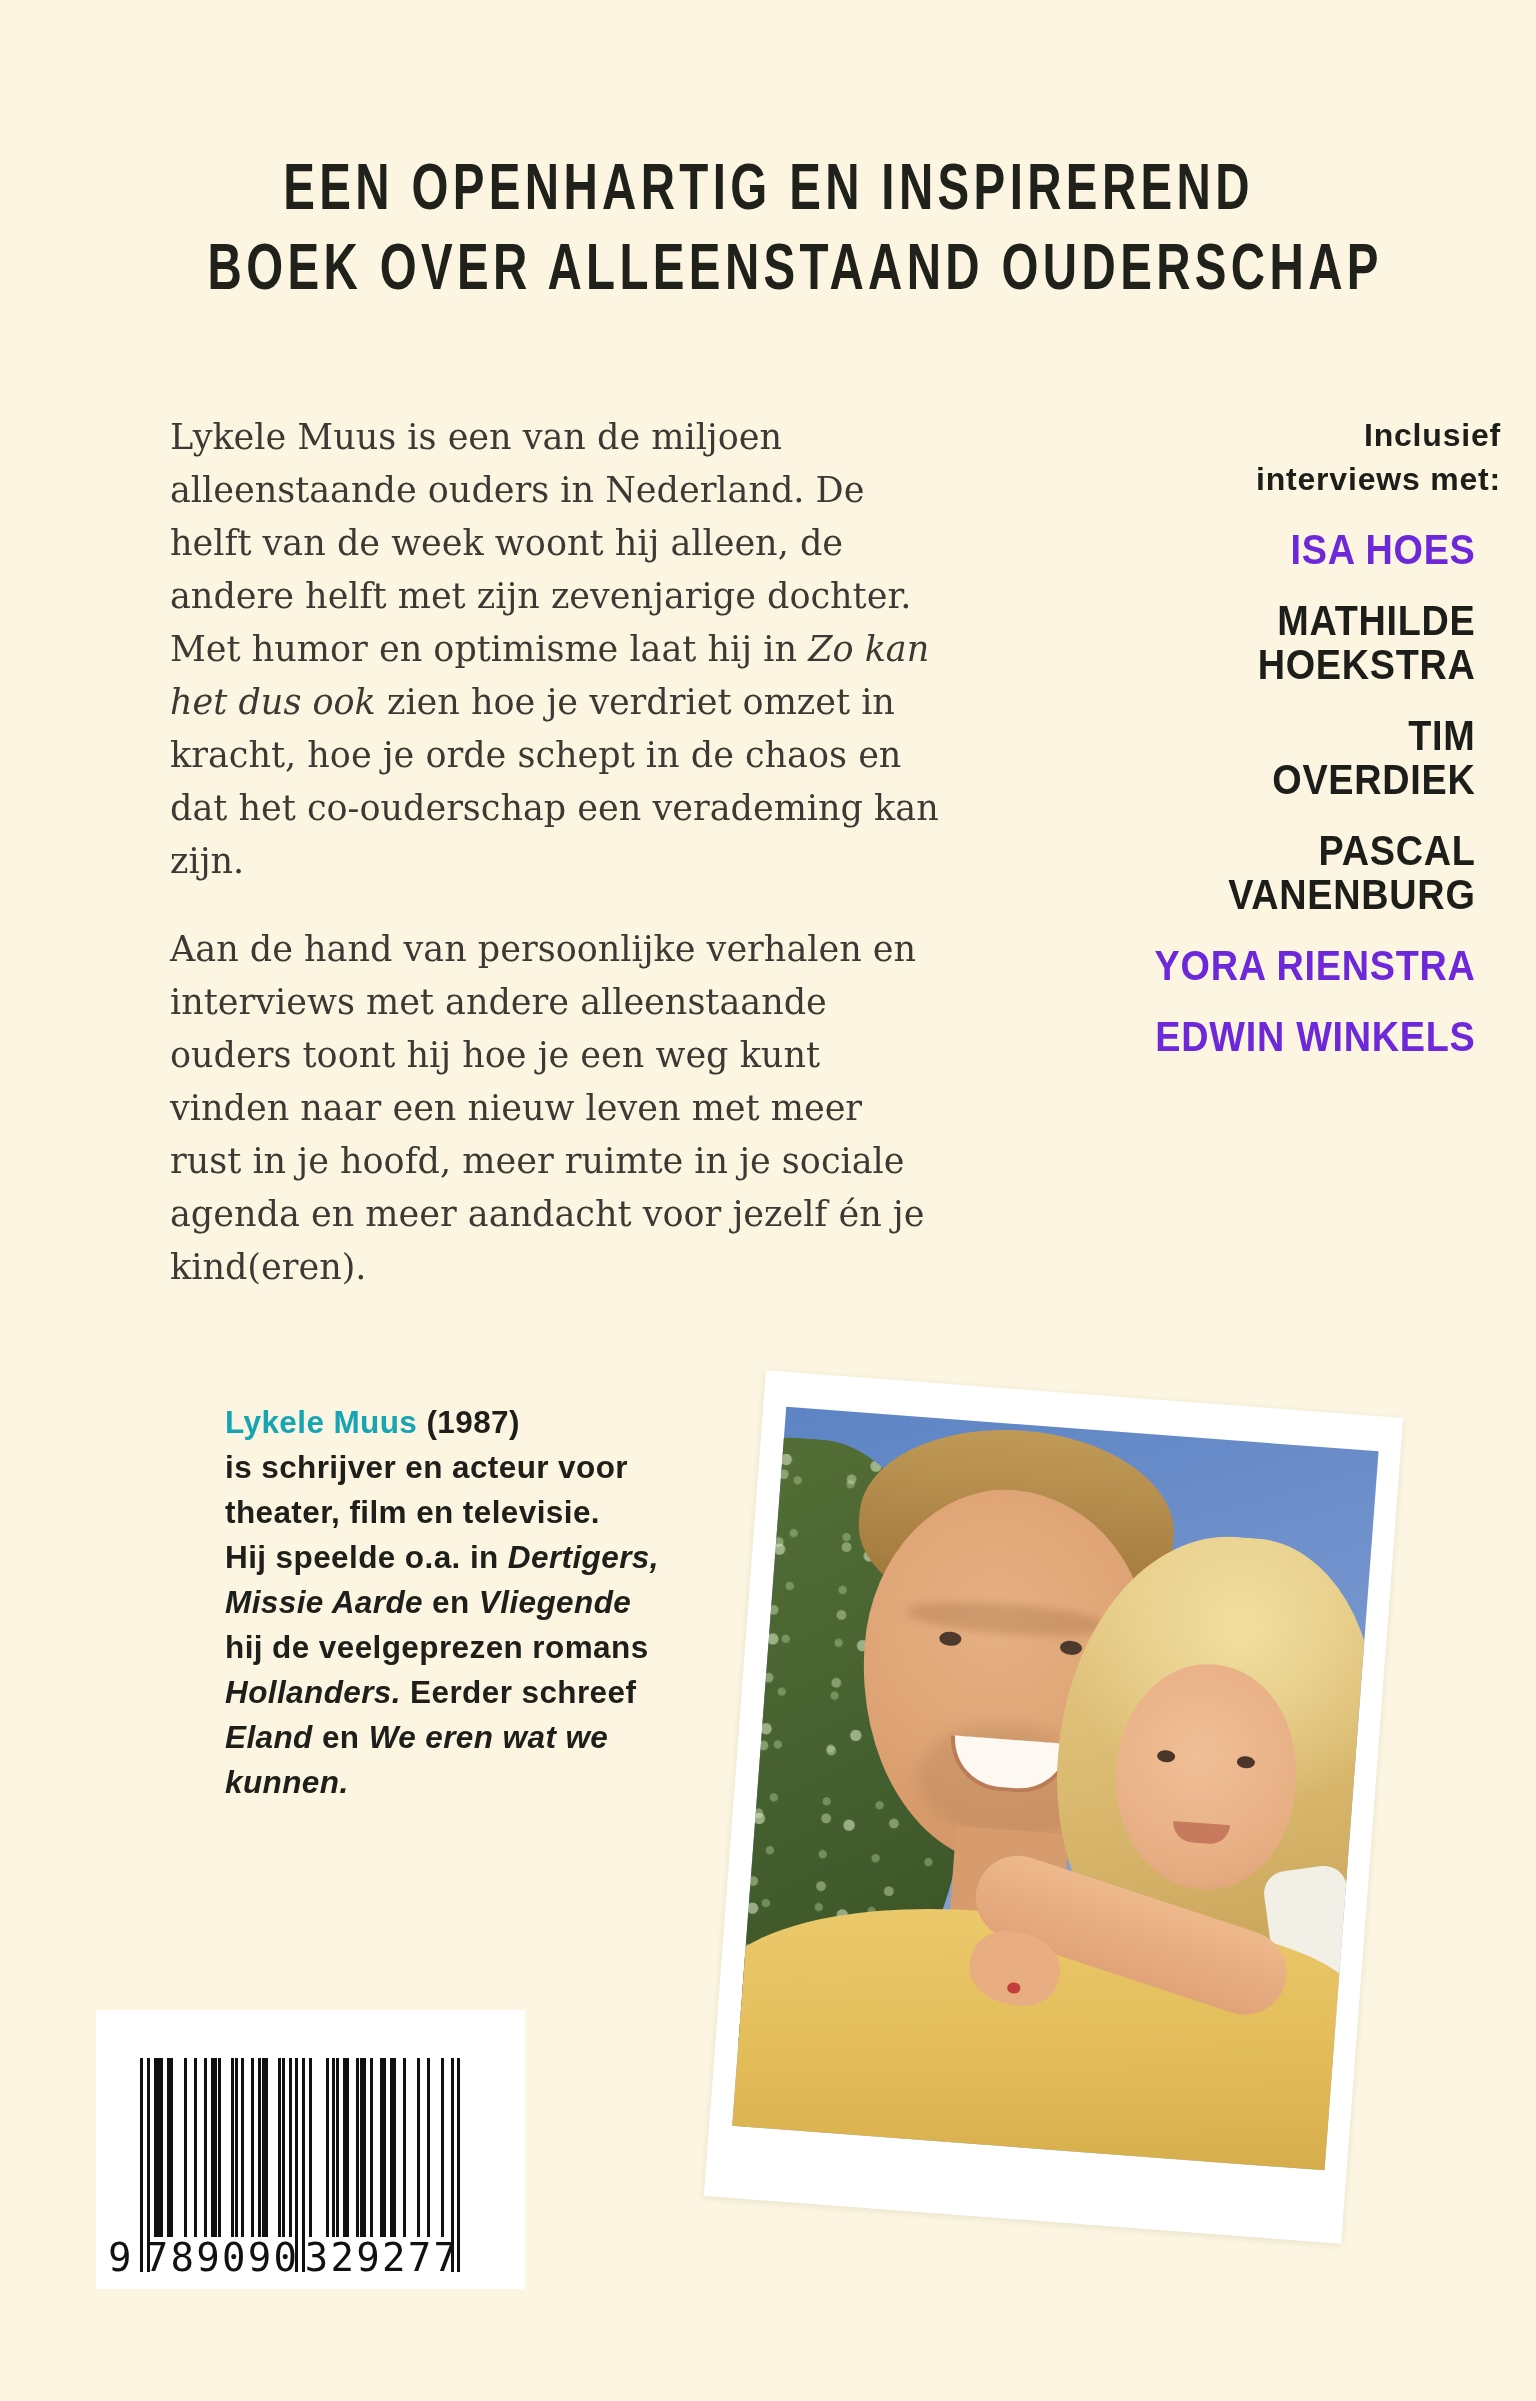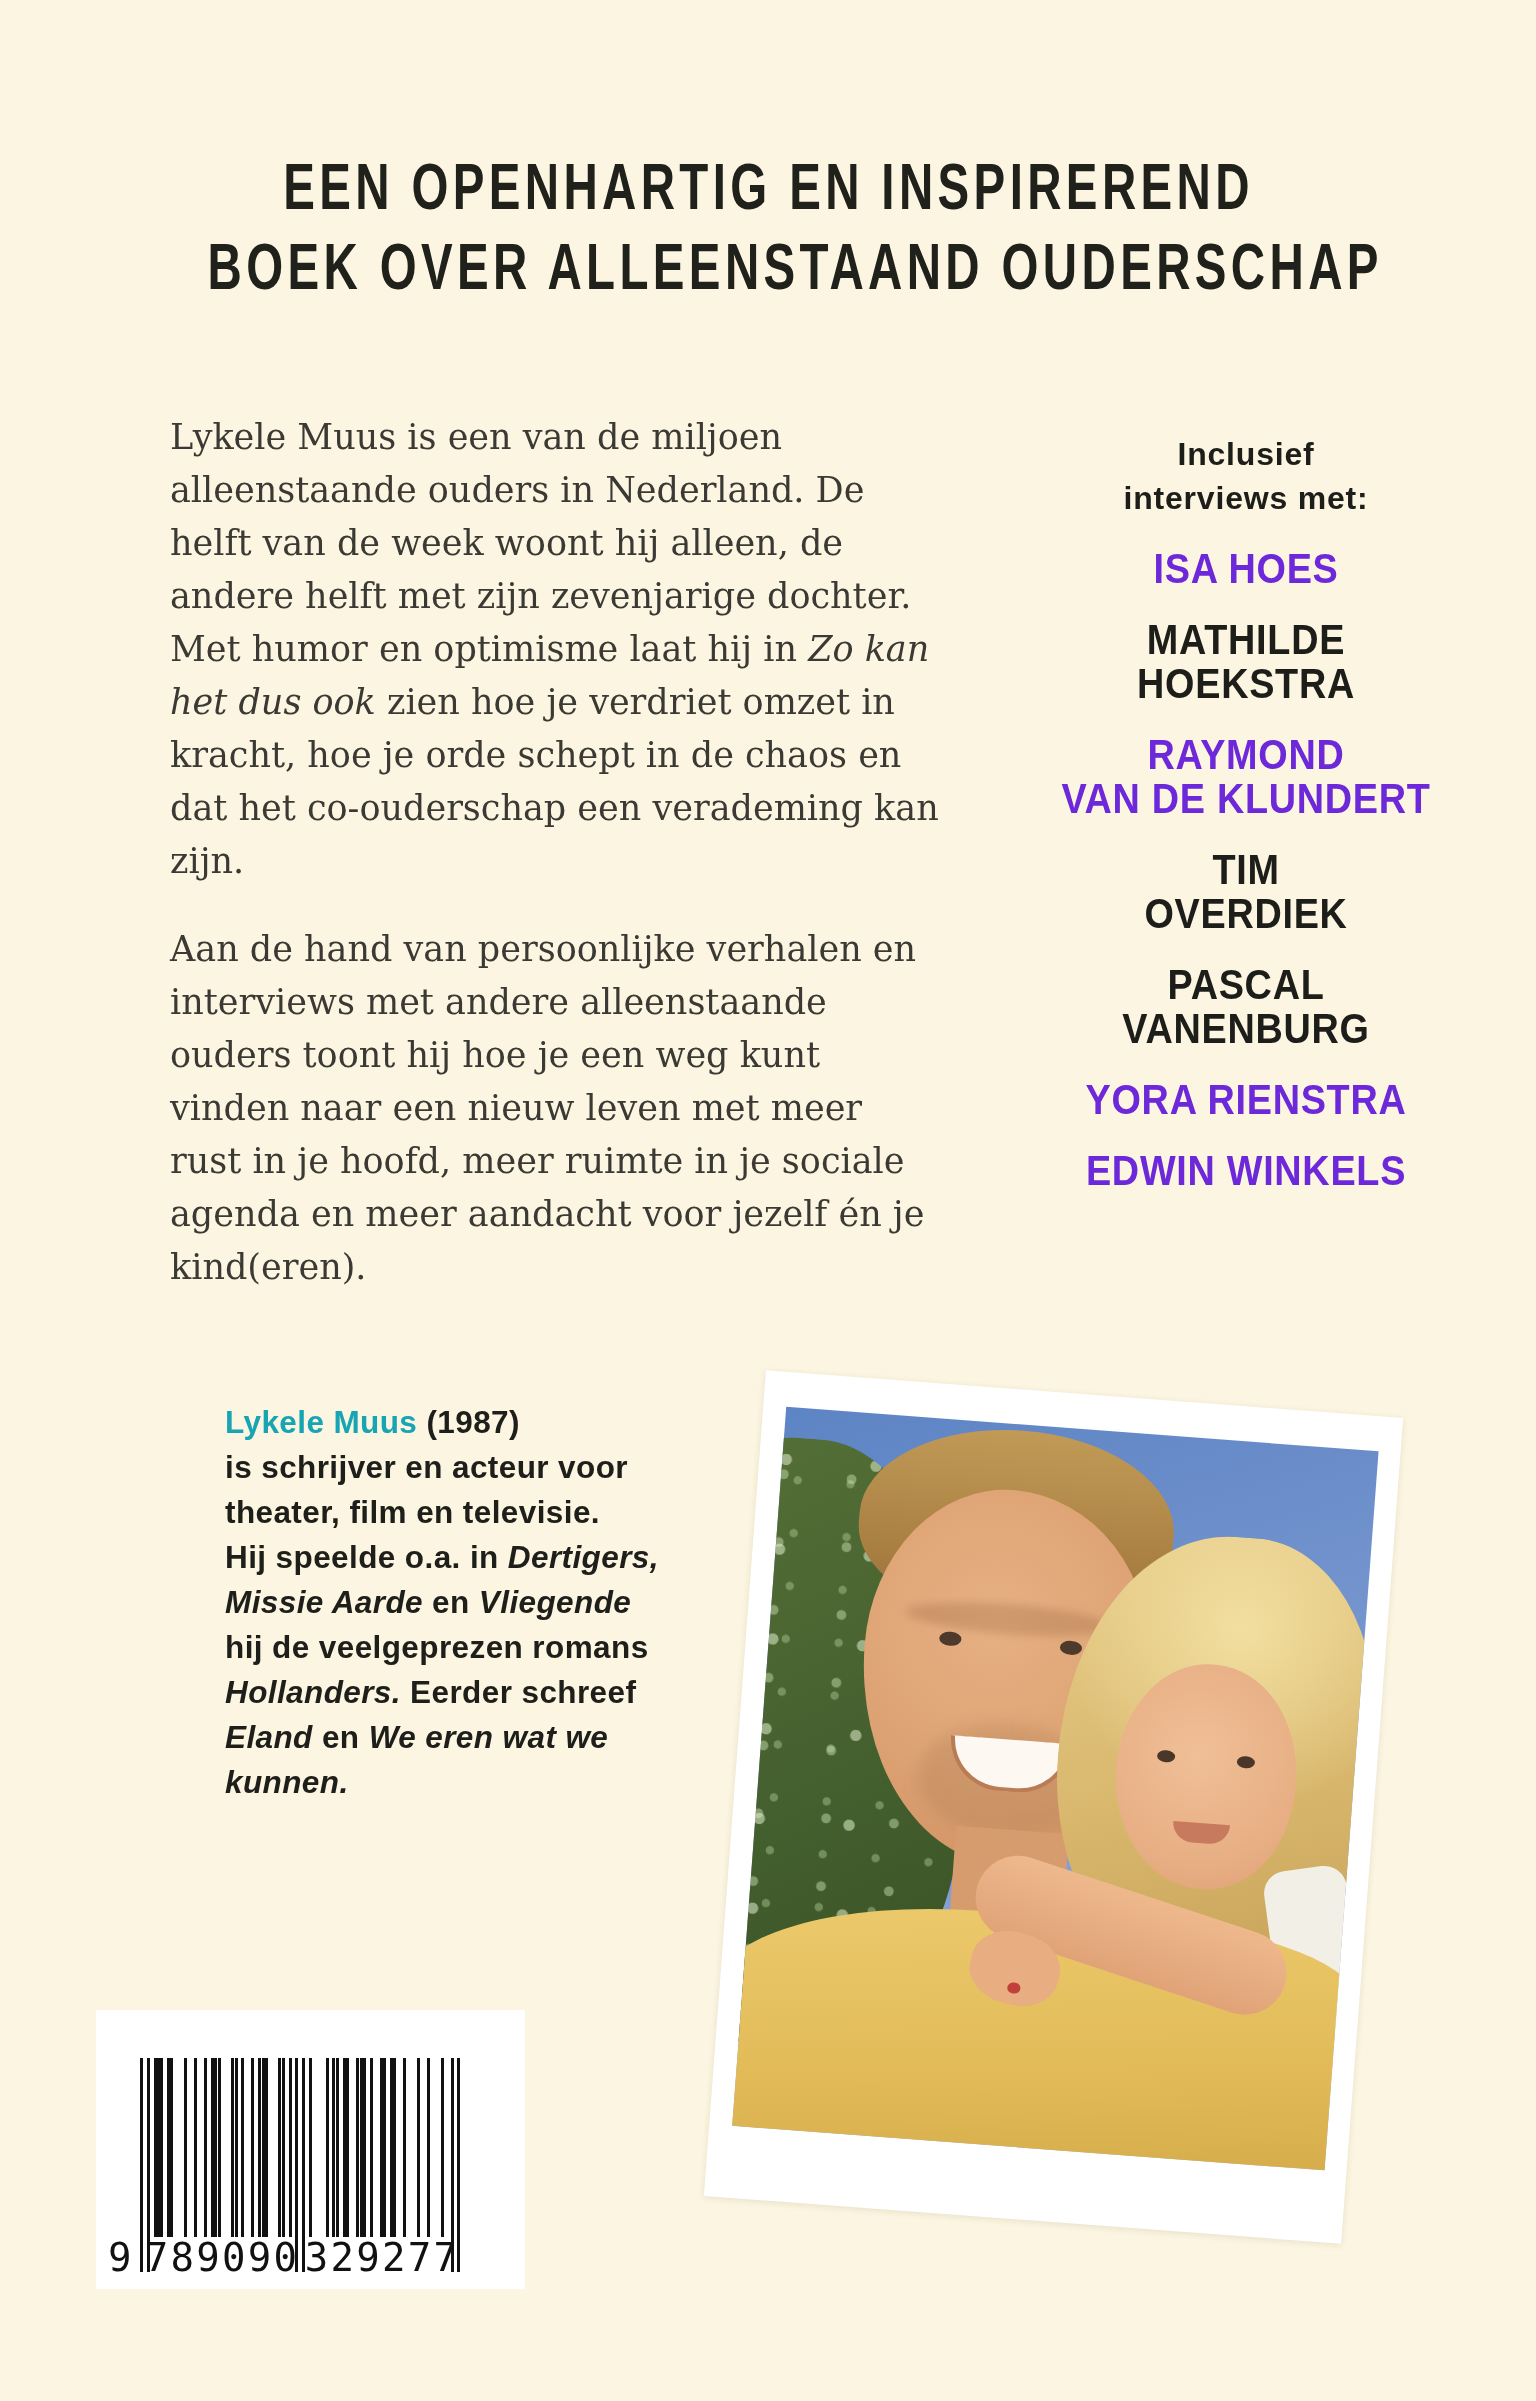--- a/index.html
+++ b/index.html
@@ -22,21 +22,21 @@
   
   .blurb{
     position:absolute;left:170px;top:411px;width:773px;
     font-family:"DejaVu Serif","Liberation Serif",serif;
     font-size:35px;line-height:53px;color:#3a3933;text-align:left;
   }
   .blurb p{margin:0 0 35px 0;}
   .blurb .it{font-style:italic;}
 
   
-  .interviews{position:absolute;left:991px;top:432px;width:510px;text-align:center;color:#1d1d19;}
+  .interviews{position:absolute;left:991px;top:413px;width:510px;text-align:right;color:#1d1d19;}
   .iv-head{font-weight:700;font-size:32px;line-height:44px;letter-spacing:0.8px;}
   .iv-name{margin-top:27px;font-weight:700;font-size:42px;line-height:44px;}
   .iv-name .nm-line{transform:scaleX(0.9);transform-origin:50% 50%;white-space:nowrap;letter-spacing:0.8px;}
   .iv-name.teal{color:#6d28d9;}
 
   
   .bio{
     position:absolute;left:225px;top:1400px;width:540px;
     font-weight:700;font-size:31.5px;line-height:45px;color:#1e1e1a;letter-spacing:0.4px;
   }
@@ -137,24 +137,20 @@
       <div>Inclusief</div>
       <div>interviews met:</div>
     </div>
     <div id="iv-names">
         <div class="iv-name teal">
           <div class="nm-line">ISA HOES</div>
         </div>
         <div class="iv-name">
           <div class="nm-line">MATHILDE</div>
           <div class="nm-line">HOEKSTRA</div>
-        </div>
-        <div class="iv-name teal">
-          <div class="nm-line">RAYMOND</div>
-          <div class="nm-line">VAN DE KLUNDERT</div>
         </div>
         <div class="iv-name">
           <div class="nm-line">TIM</div>
           <div class="nm-line">OVERDIEK</div>
         </div>
         <div class="iv-name">
           <div class="nm-line">PASCAL</div>
           <div class="nm-line">VANENBURG</div>
         </div>
         <div class="iv-name teal">

